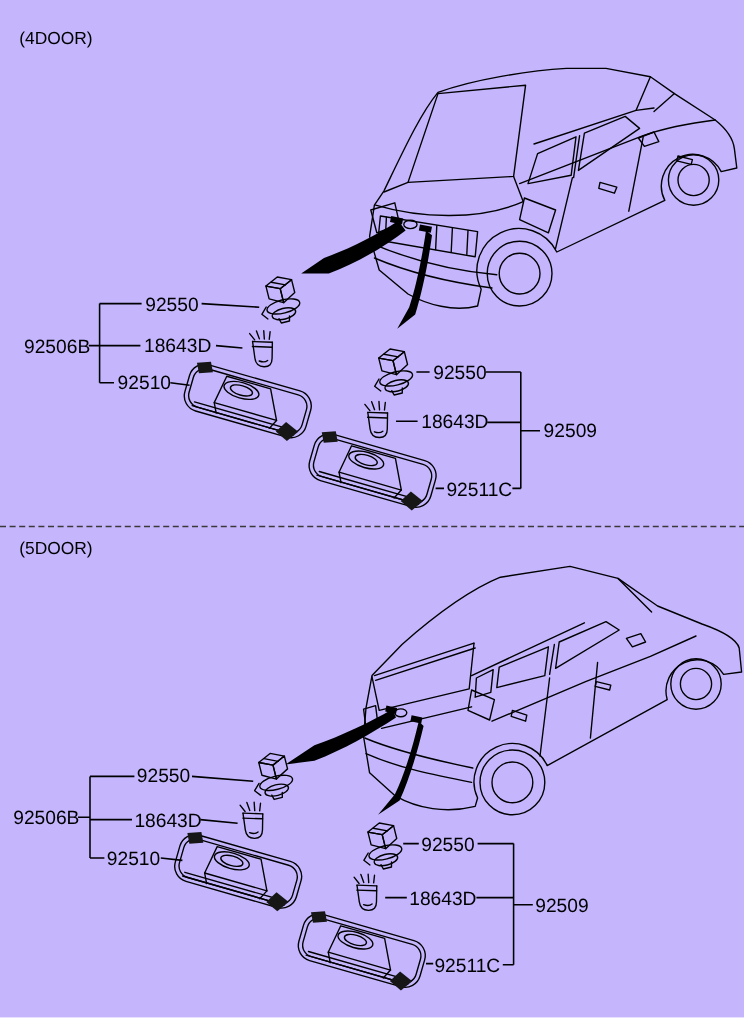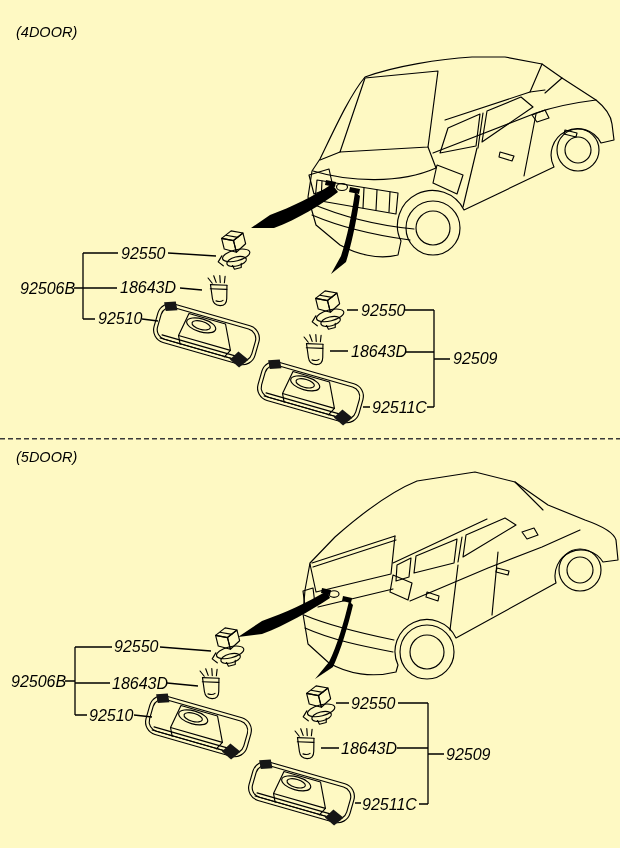--- a/index.html
+++ b/index.html
@@ -1,16 +1,16 @@
 <!DOCTYPE html>
 <html><head>
 <meta charset="utf-8">
 <style>
   html,body{margin:0;padding:0;background:#fff;}
-  #page{position:relative;width:620px;height:848px;background:#fef9c3;overflow:hidden;font-style:italic;}
+  #page{position:relative;width:620px;height:848px;background:#c4b5fd;overflow:hidden;}
   svg{display:block;position:absolute;left:0;}
   svg text{font-family:"Liberation Sans","DejaVu Sans",sans-serif;font-size:16px;fill:#000;}
   svg text.sec{font-size:14.5px;}
   .ln{fill:none;stroke:#000;stroke-width:1.15;stroke-linejoin:round;stroke-linecap:round;}
   .lnth{fill:none;stroke:#000;stroke-width:1.3;stroke-linejoin:round;stroke-linecap:butt;}
   .fl{fill:#000;stroke:none;}
   .flc{fill:#161616;stroke:none;}
 </style>
 </head>
 <body>

